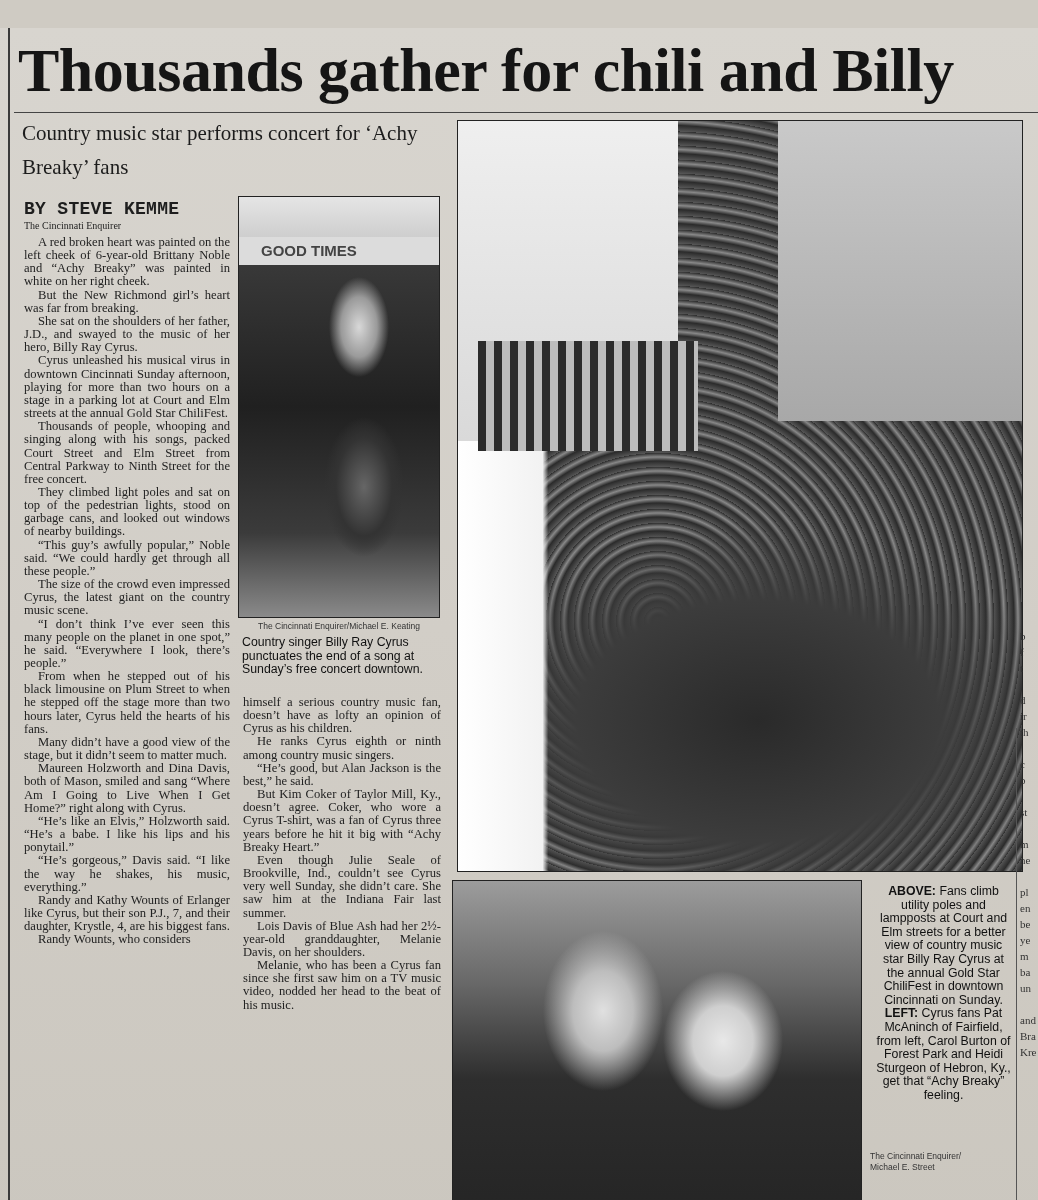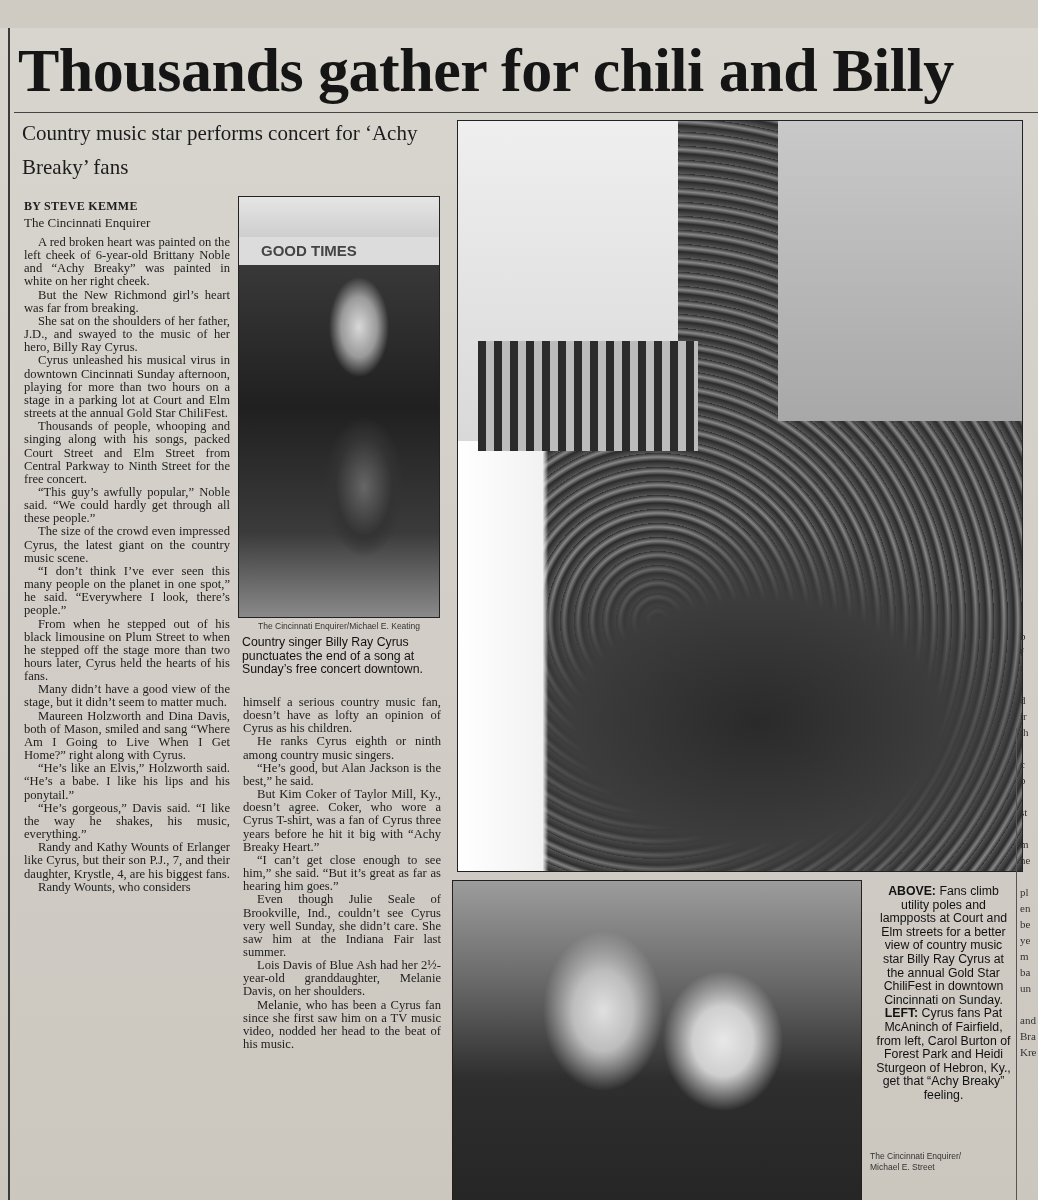--- a/index.html
+++ b/index.html
@@ -23,22 +23,22 @@
     font-family: "Liberation Serif", serif; font-weight: bold;
     font-size: 62px; line-height: 80px; letter-spacing: -0.5px;
     color: #151515; white-space: nowrap;
   }
   .headline-rule { position: absolute; left: 14px; top: 84px; width: 1024px; height: 1px; background: #444; }
   .deck {
     position: absolute; left: 22px; top: 88px; width: 425px;
     font-family: "Liberation Serif", serif; font-size: 21px; line-height: 34px; color: #1c1c1c;
   }
   .byline { position: absolute; left: 24px; top: 171px; width: 210px; }
-  .byline .name { font-size: 12px; font-weight: bold; letter-spacing: 0.3px; }
-  .byline .org { font-size: 13px; margin-top: 1px; }
+  .byline .name { font-size: 18px; font-weight: bold; letter-spacing: 0.3px; font-family: Liberation Mono, monospace; }
+  .byline .org { font-size: 10px; margin-top: 1px; }
   .col {
     position: absolute; font-size: 12.6px; line-height: 13.15px; text-align: justify; color: #222;
   }
   .col p { margin: 0; text-indent: 14px; }
   .col1 { left: 24px; top: 208px; width: 206px; }
   .col2 { left: 243px; top: 668px; width: 198px; }
   .photo {
     position: absolute; background: #444; overflow: hidden; border: 1px solid #222;
   }
   .photo-stage { left: 238px; top: 168px; width: 200px; height: 420px;
@@ -118,20 +118,21 @@
     <div class="name">BY STEVE KEMME</div>
     <div class="org">The Cincinnati Enquirer</div>
   </div>
 
   <div class="col col1">
     <p>A red broken heart was painted on the left cheek of 6-year-old Brittany Noble and “Achy Breaky” was painted in white on her right cheek.</p>
     <p>But the New Richmond girl’s heart was far from breaking.</p>
     <p>She sat on the shoulders of her father, J.D., and swayed to the music of her hero, Billy Ray Cyrus.</p>
     <p>Cyrus unleashed his musical virus in downtown Cincinnati Sunday afternoon, playing for more than two hours on a stage in a parking lot at Court and Elm streets at the annual Gold Star ChiliFest.</p>
     <p>Thousands of people, whooping and singing along with his songs, packed Court Street and Elm Street from Central Parkway to Ninth Street for the free concert.</p>
+    <p>They climbed light poles and sat on top of the pedestrian lights, stood on garbage cans, and looked out windows of nearby buildings.</p>
     <p>“This guy’s awfully popular,” Noble said. “We could hardly get through all these people.”</p>
     <p>The size of the crowd even impressed Cyrus, the latest giant on the country music scene.</p>
     <p>“I don’t think I’ve ever seen this many people on the planet in one spot,” he said. “Everywhere I look, there’s people.”</p>
     <p>From when he stepped out of his black limousine on Plum Street to when he stepped off the stage more than two hours later, Cyrus held the hearts of his fans.</p>
     <p>Many didn’t have a good view of the stage, but it didn’t seem to matter much.</p>
     <p>Maureen Holzworth and Dina Davis, both of Mason, smiled and sang “Where Am I Going to Live When I Get Home?” right along with Cyrus.</p>
     <p>“He’s like an Elvis,” Holzworth said. “He’s a babe. I like his lips and his ponytail.”</p>
     <p>“He’s gorgeous,” Davis said. “I like the way he shakes, his music, everything.”</p>
     <p>Randy and Kathy Wounts of Erlanger like Cyrus, but their son P.J., 7, and their daughter, Krystle, 4, are his biggest fans.</p>
     <p>Randy Wounts, who considers</p>
@@ -141,21 +142,20 @@
     <div class="sign">GOOD TIMES</div>
   </div>
   <div class="credit credit1">The Cincinnati Enquirer/Michael E. Keating</div>
   <div class="caption1">Country singer Billy Ray Cyrus punctuates the end of a song at Sunday’s free concert downtown.</div>
 
   <div class="col col2">
     <p style="text-indent:0">himself a serious country music fan, doesn’t have as lofty an opinion of Cyrus as his children.</p>
     <p>He ranks Cyrus eighth or ninth among country music singers.</p>
     <p>“He’s good, but Alan Jackson is the best,” he said.</p>
     <p>But Kim Coker of Taylor Mill, Ky., doesn’t agree. Coker, who wore a Cyrus T-shirt, was a fan of Cyrus three years before he hit it big with “Achy Breaky Heart.”</p>
-    <p>“I can’t get close enough to see him,” she said. “But it’s great as far as hearing him goes.”</p>
     <p>Even though Julie Seale of Brookville, Ind., couldn’t see Cyrus very well Sunday, she didn’t care. She saw him at the Indiana Fair last summer.</p>
     <p>Lois Davis of Blue Ash had her 2½-year-old granddaughter, Melanie Davis, on her shoulders.</p>
     <p>Melanie, who has been a Cyrus fan since she first saw him on a TV music video, nodded her head to the beat of his music.</p>
   </div>
 
   <div class="jump">
     <span class="sq"></span><span>There also was chili/A-11.</span>
   </div>
 
   <div class="photo photo-crowd" title="Fans climb utility poles and lampposts over a packed street crowd">

